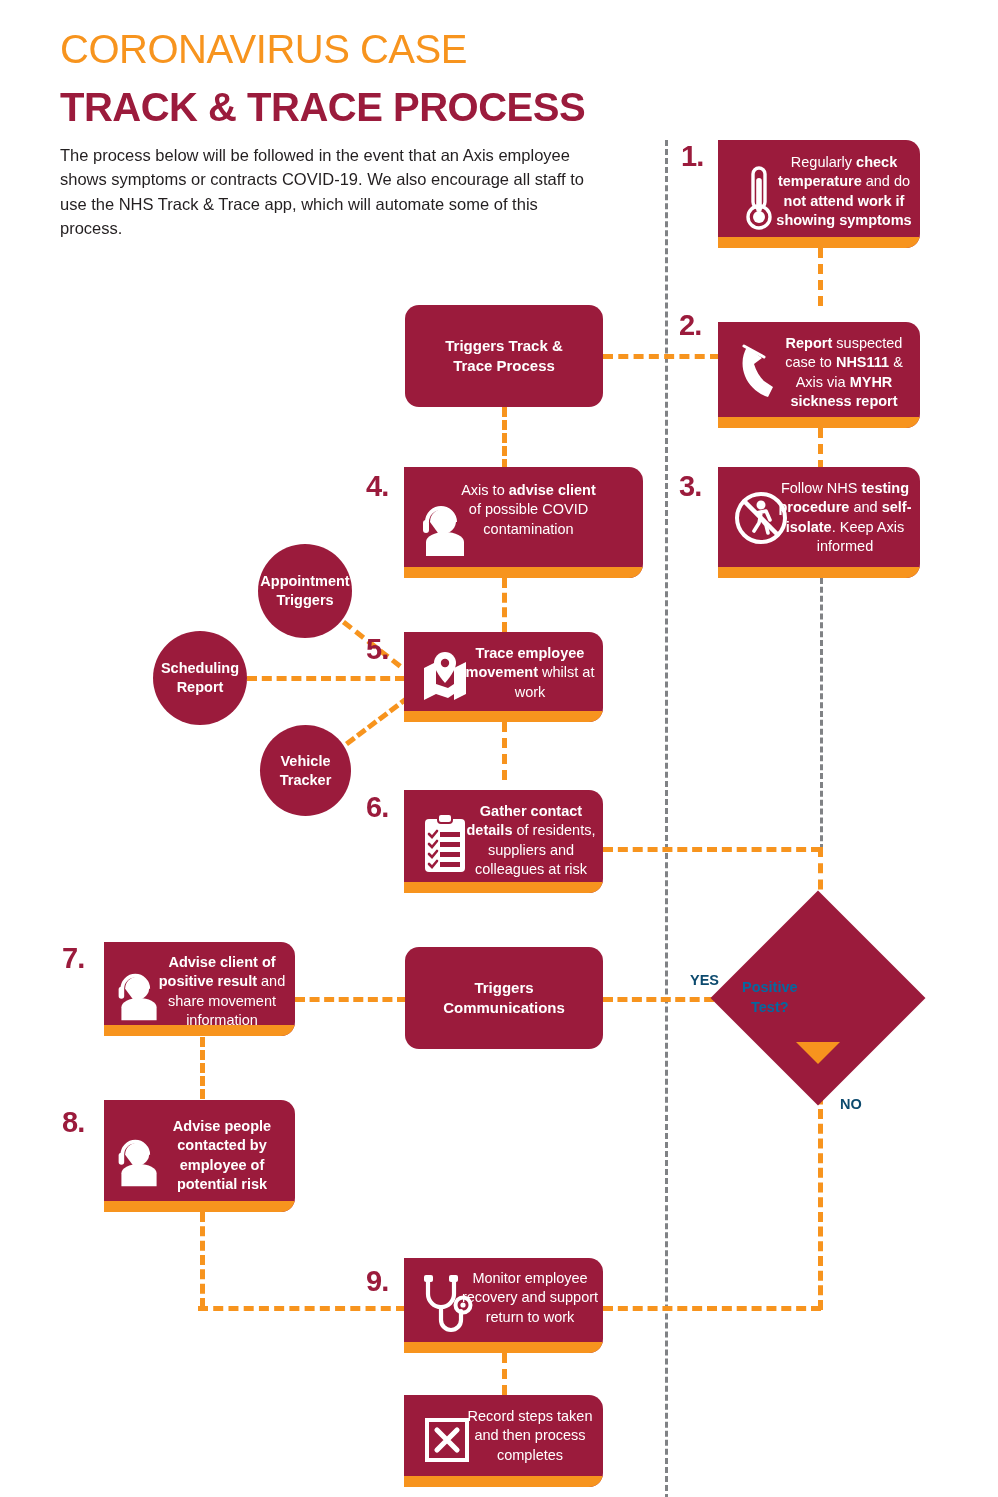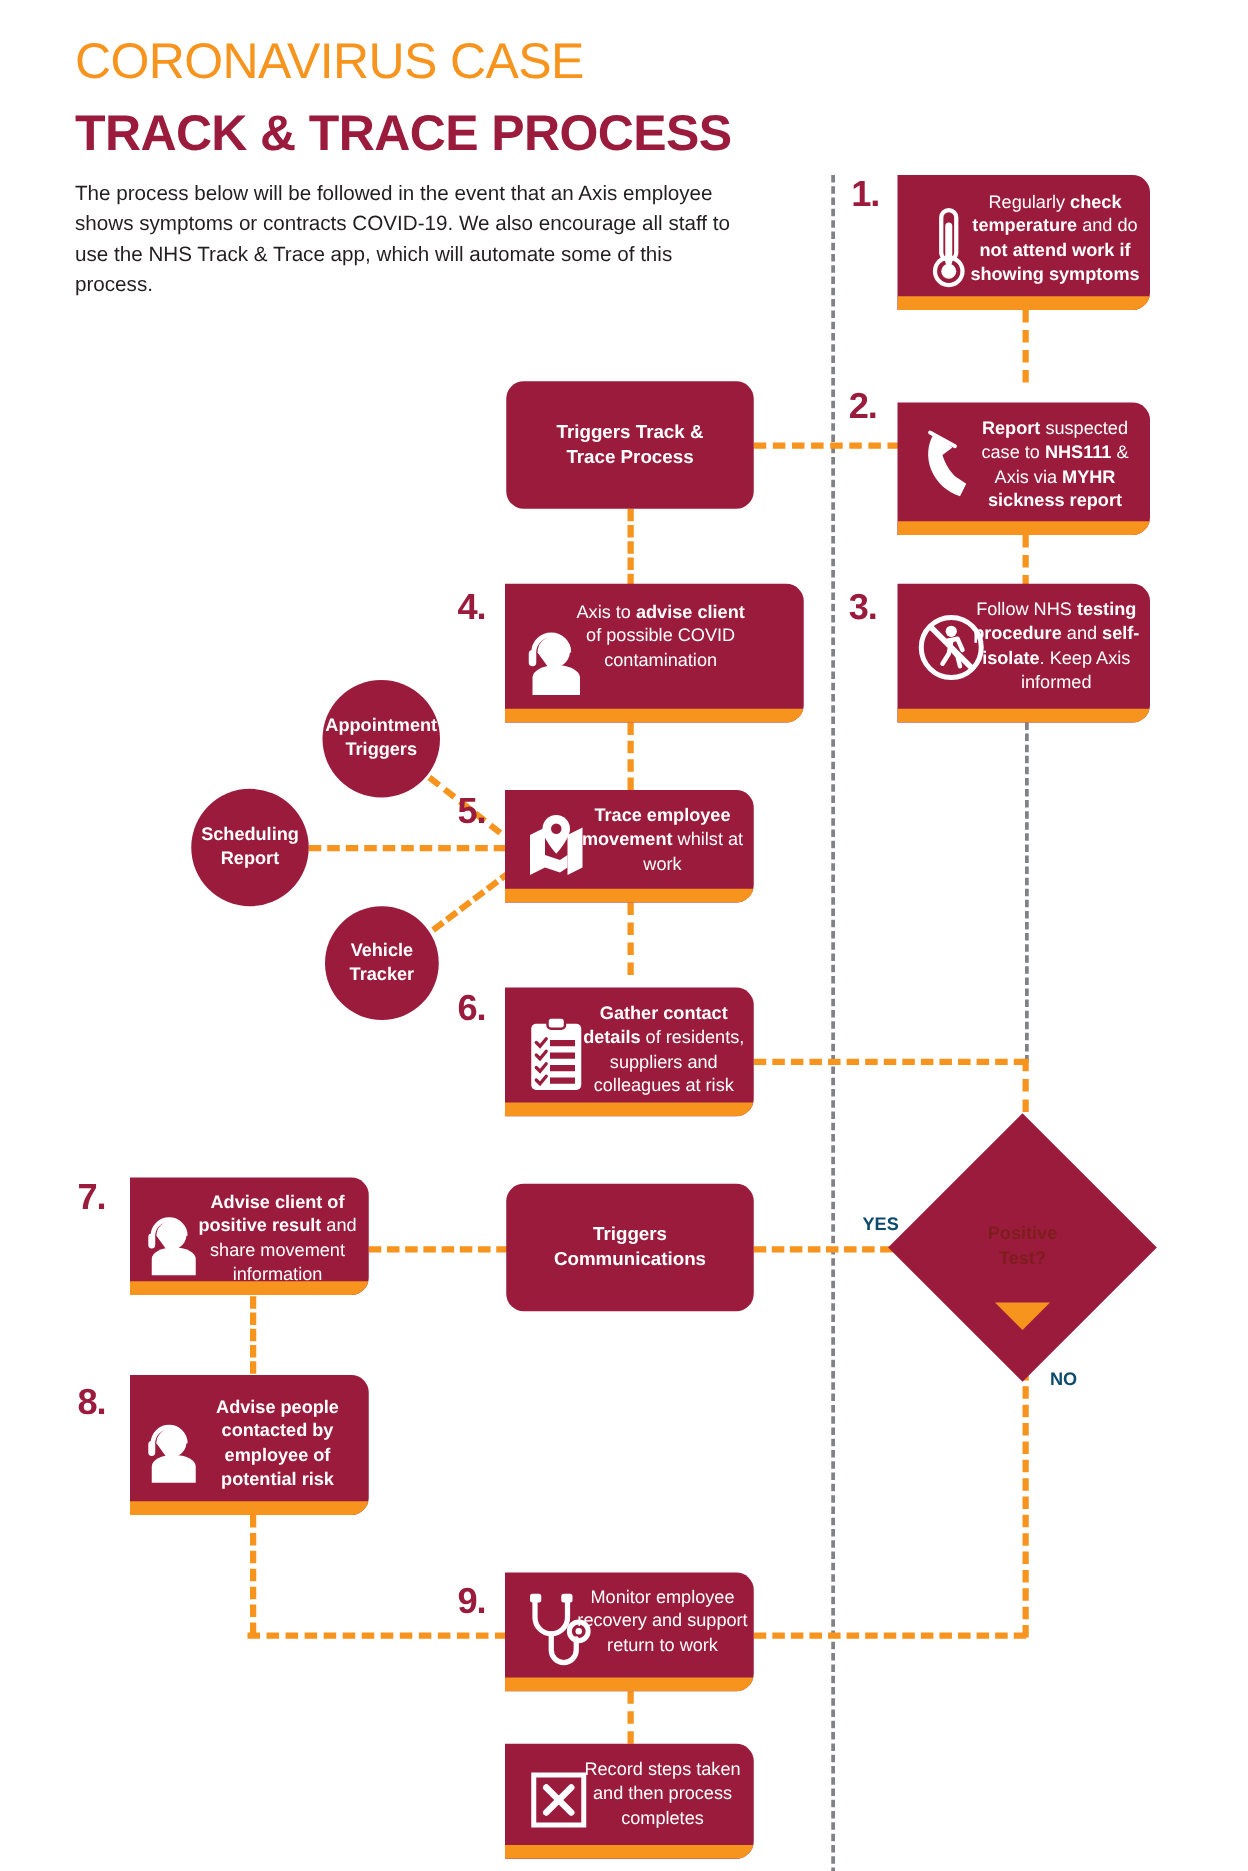--- a/index.html
+++ b/index.html
@@ -61,22 +61,22 @@
   }
   
   .diamond-wrap{position:absolute;}
   .diamond{
     position:absolute;left:0;top:0;width:100%;height:100%;
     background:#9B1B3C;
     transform:rotate(45deg);
   }
   .diamond-label{
     position:absolute;left:0;top:0;width:100%;height:100%;
-    display:flex;align-items:center;justify-content:center;
-    color:#7f1d1d;font-weight:bold;font-size:14.5px;text-align:center;line-height:1.35;
+    display:flex;align-items:center;justify-content:flex-start;
+    color:#0369a1;font-weight:bold;font-size:14.5px;text-align:center;line-height:1.35;
   }
   .diamond-tip{
     position:absolute;
     width:0;height:0;
     border-left:22px solid transparent;
     border-right:22px solid transparent;
     border-top:22px solid #F7941E;
   }
   
   .stepnum{

